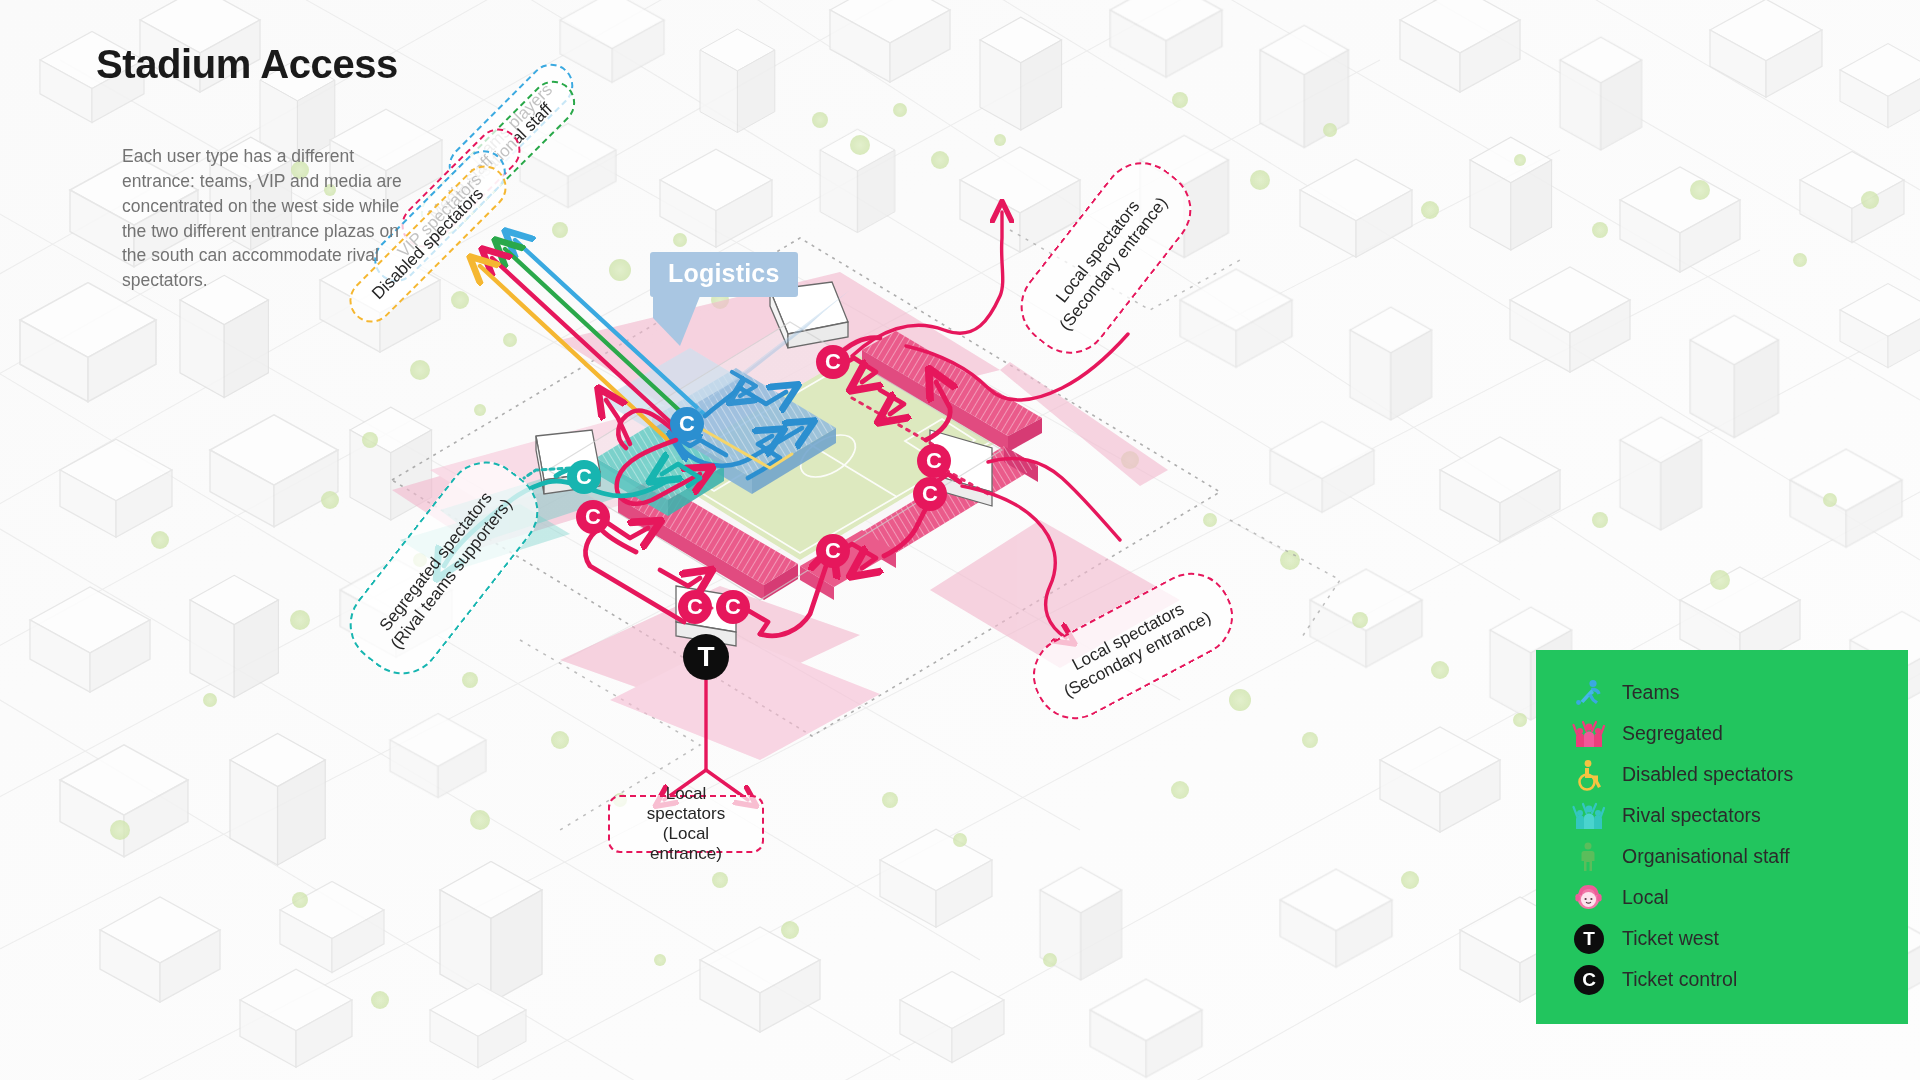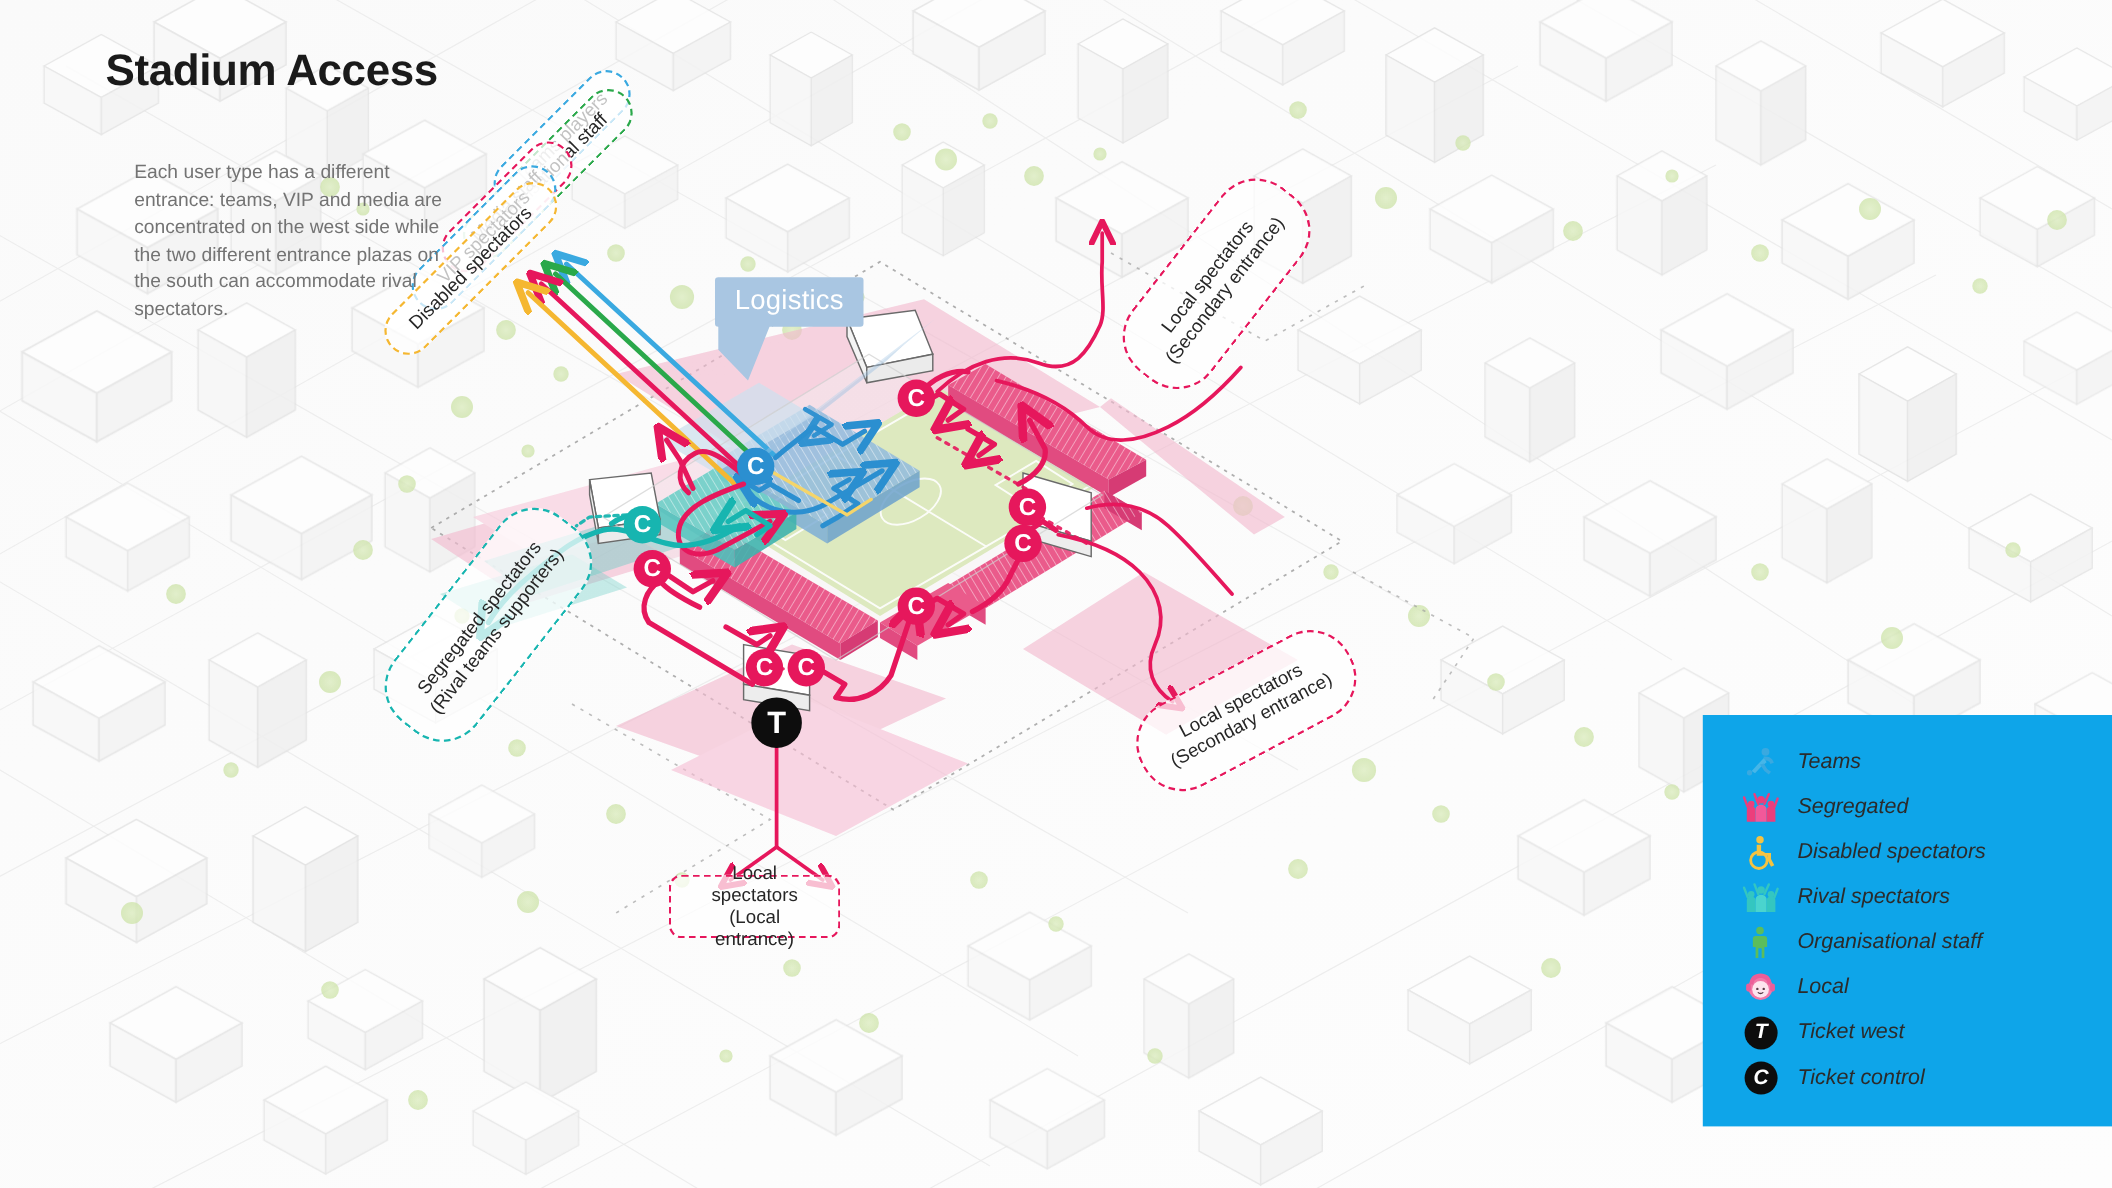--- a/index.html
+++ b/index.html
@@ -56,25 +56,24 @@
     border-radius:50%;
     display:flex; align-items:center; justify-content:center;
     color:#ffffff; font-weight:bold;
     font-family:"Liberation Sans", sans-serif;
   }
   .badge-c { width:34px;height:34px; font-size:22px; }
   .badge-t { width:46px;height:46px; font-size:28px; background:#0d0d0d; }
 
   
   .legend {
-    position:absolute; right:0; top:650px; width:372px;
-    background:#0ea5e9;
+    position:absolute; right:12px; top:650px; width:372px;
+    background:#22c55e;
     padding:22px 0 24px 36px;
     z-index:60;
-    font-style:italic;
   }
   .legend-row { display:flex; align-items:center; height:41px; }
   .legend-icon { width:34px; height:34px; flex:0 0 34px; position:relative; margin-right:16px; }
   .legend-label { font-size:19.5px; color:#2b2b2b; }
 
   .dot-badge {
     width:30px;height:30px;border-radius:50%;
     background:#0d0d0d; color:#fff; font-weight:bold; font-size:19px;
     display:flex;align-items:center;justify-content:center;
     margin-left:2px; margin-top:2px;
@@ -626,21 +625,21 @@
       <path d="M706,770 L748,800" marker-end="url(#ar-crim)"></path>
     </g>
 
     <g fill="none" stroke="#e6175c" stroke-width="3" stroke-dasharray="3 6" stroke-linecap="round" opacity="0.9">
       <path d="M852,398 L946,452"></path>
       <path d="M946,470 L988,494"></path>
       <path d="M700,608 L730,608"></path>
     </g>
   </svg>
 
-  <div class="logistics-flag" style="left:650px; top:252px;">
+  <div class="logistics-flag" style="left:650px; top:252px;font-weight:bold;">
     <span>Logistics</span>
   </div>
   <svg class="map-layer" viewBox="0 0 1920 1080" preserveAspectRatio="none" style="z-index:38;">
     <polygon points="653,296 700,296 680,346 653,318" fill="#a9c6e2"></polygon>
   </svg>
 
   <div class="pill" style="left:432px; top:104px; width:158px; height:44px;
               transform:rotate(-45deg); border-color:#3aa9e0;">
     <span>Teams players</span>
   </div>

